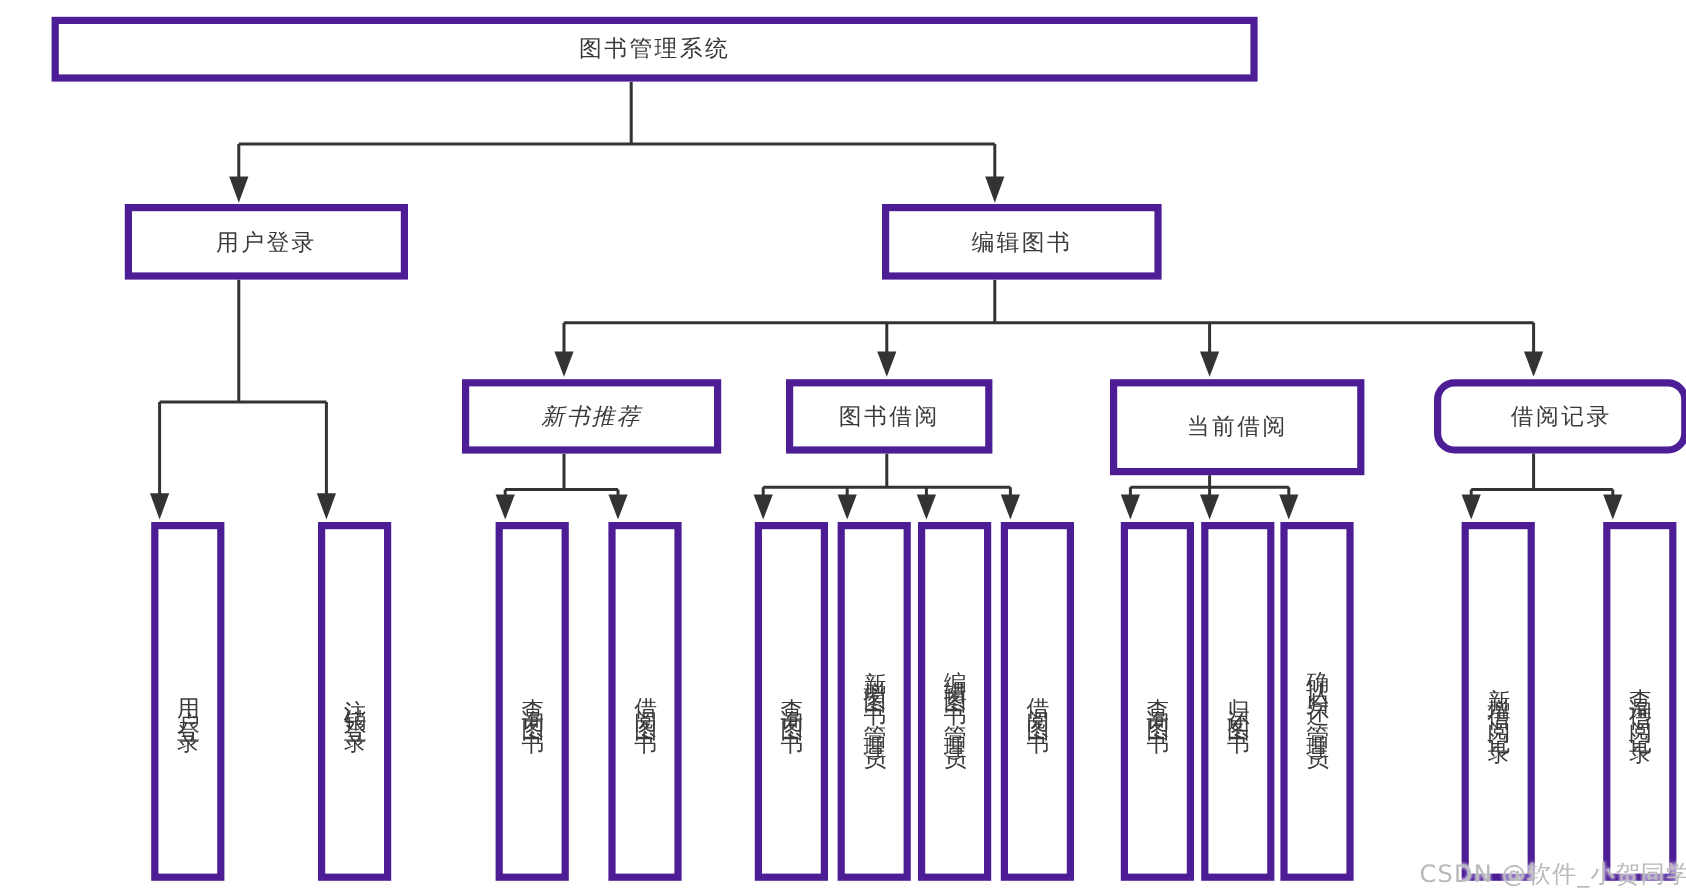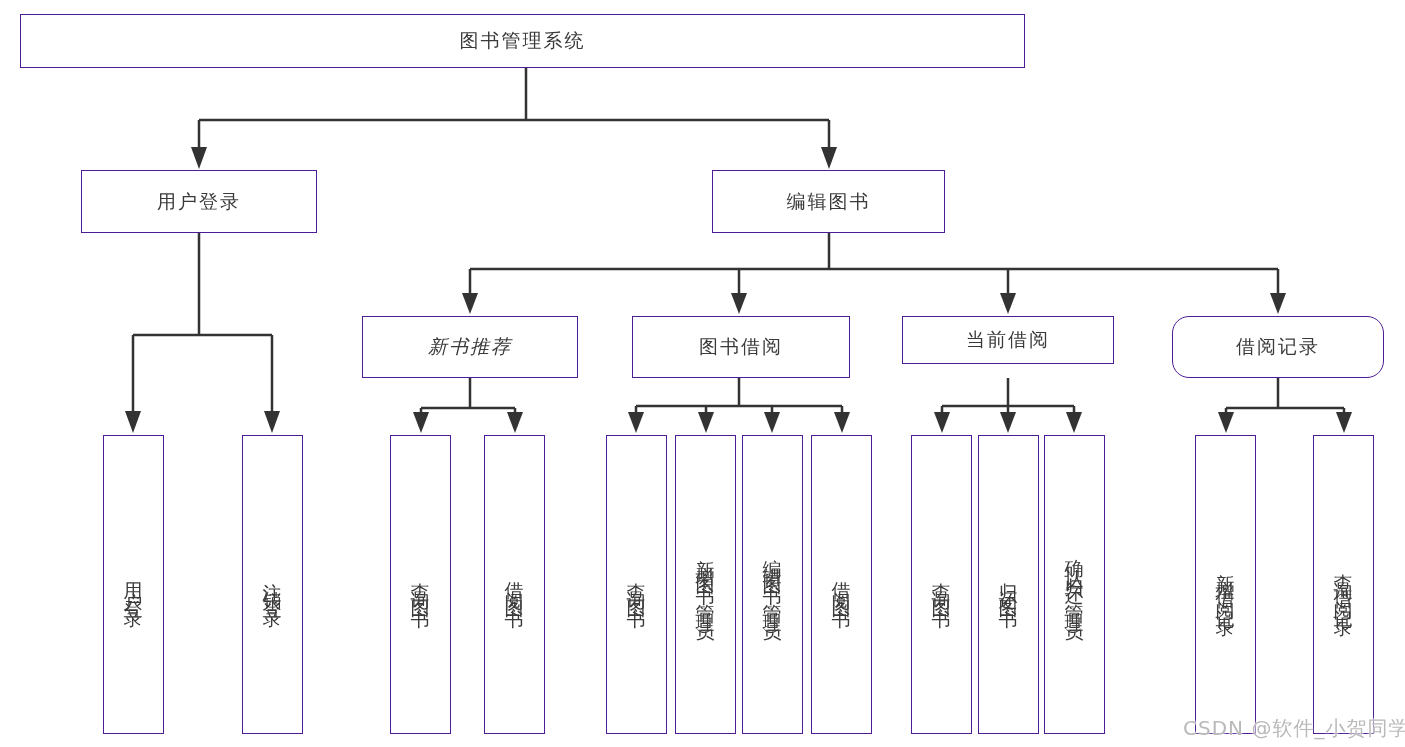--- a/index.html
+++ b/index.html
@@ -3,22 +3,22 @@
 <meta charset="utf-8">
 <style>
   html,body{margin:0;padding:0;background:#ffffff;}
   .canvas{
     position:relative;width:1405px;height:747px;background:#ffffff;
     font-family:"DejaVu Sans","Liberation Sans",sans-serif;overflow:hidden;
   }
   .connectors{position:absolute;left:0;top:0;z-index:1;}
   .box{
     position:absolute;box-sizing:border-box;background:#ffffff;
-    border:1px solid #4c1d95;color:#3a3a3a;z-index:2;
-    display:flex;align-items:center;justify-content:center;
+    border:6px solid #4c1d95;color:#3a3a3a;z-index:2;
+    display:flex;align-items:center;justify-content:center;margin-left:23px;
   }
   .hbox{font-size:19px;letter-spacing:2px;white-space:nowrap;}
   .vbox{
     writing-mode:vertical-rl;text-orientation:mixed;
     font-size:19px;letter-spacing:9px;line-height:1;
     width:61px;top:435px;height:299px;
   }
   .watermark{
     position:absolute;left:1183px;top:715px;z-index:5;
     font-size:20px;letter-spacing:1px;color:#b9b9b9;
@@ -79,22 +79,22 @@
       <polygon points="1336,412 1352,412 1344,433" fill="#333333" stroke="none"></polygon>
     </g>
   </svg>
 
   <div class="box hbox" style="left:20px;top:14px;width:1005px;height:54px;">图书管理系统</div>
 
   <div class="box hbox" style="left:81px;top:170px;width:236px;height:63px;">用户登录</div>
   <div class="box hbox" style="left:712px;top:170px;width:233px;height:63px;">编辑图书</div>
 
   <div class="box hbox" style="left:362px;top:316px;width:216px;height:62px;font-style:italic;">新书推荐</div>
-  <div class="box hbox" style="left:632px;top:316px;width:218px;height:62px;">图书借阅</div>
-  <div class="box hbox" style="left:902px;top:316px;width:212px;height:48px;">当前借阅</div>
+  <div class="box hbox" style="left:632px;top:316px;width:172px;height:62px;">图书借阅</div>
+  <div class="box hbox" style="left:902px;top:316px;width:212px;height:80px;">当前借阅</div>
   <div class="box hbox" style="left:1172px;top:316px;width:212px;height:62px;border-radius:17px;">借阅记录</div>
 
   <div class="box vbox" style="left:103px;">用户登录</div>
   <div class="box vbox" style="left:242px;">注销登录</div>
 
   <div class="box vbox" style="left:390px;">查询图书</div>
   <div class="box vbox" style="left:484px;">借阅图书</div>
 
   <div class="box vbox" style="left:606px;">查询图书</div>
   <div class="box vbox" style="left:675px;">新增图书（管理员）</div>

